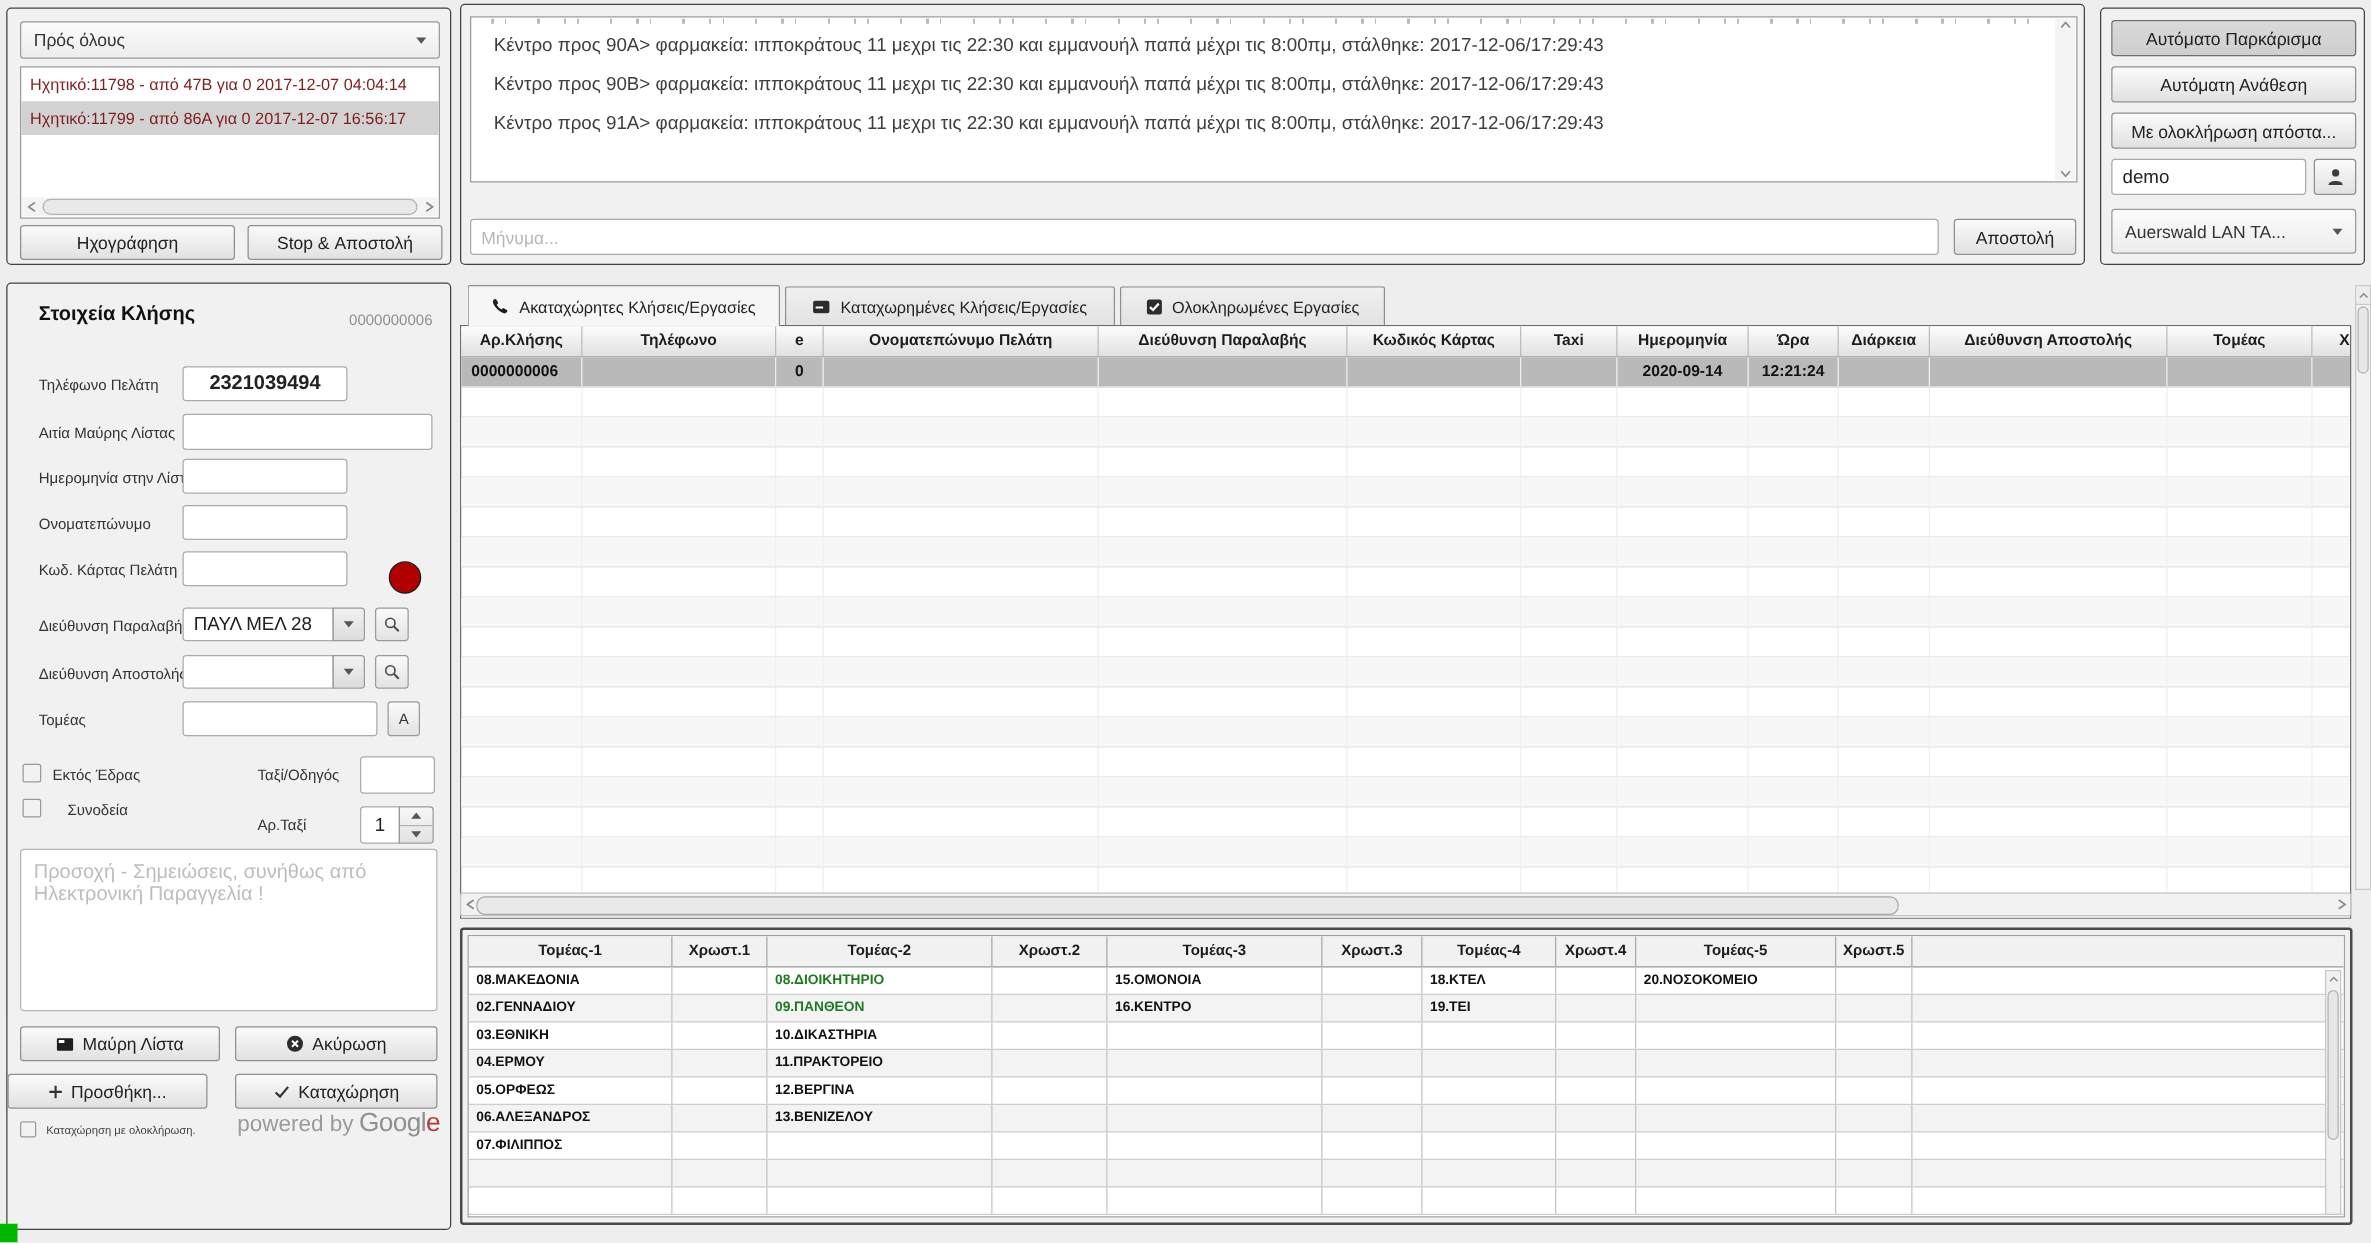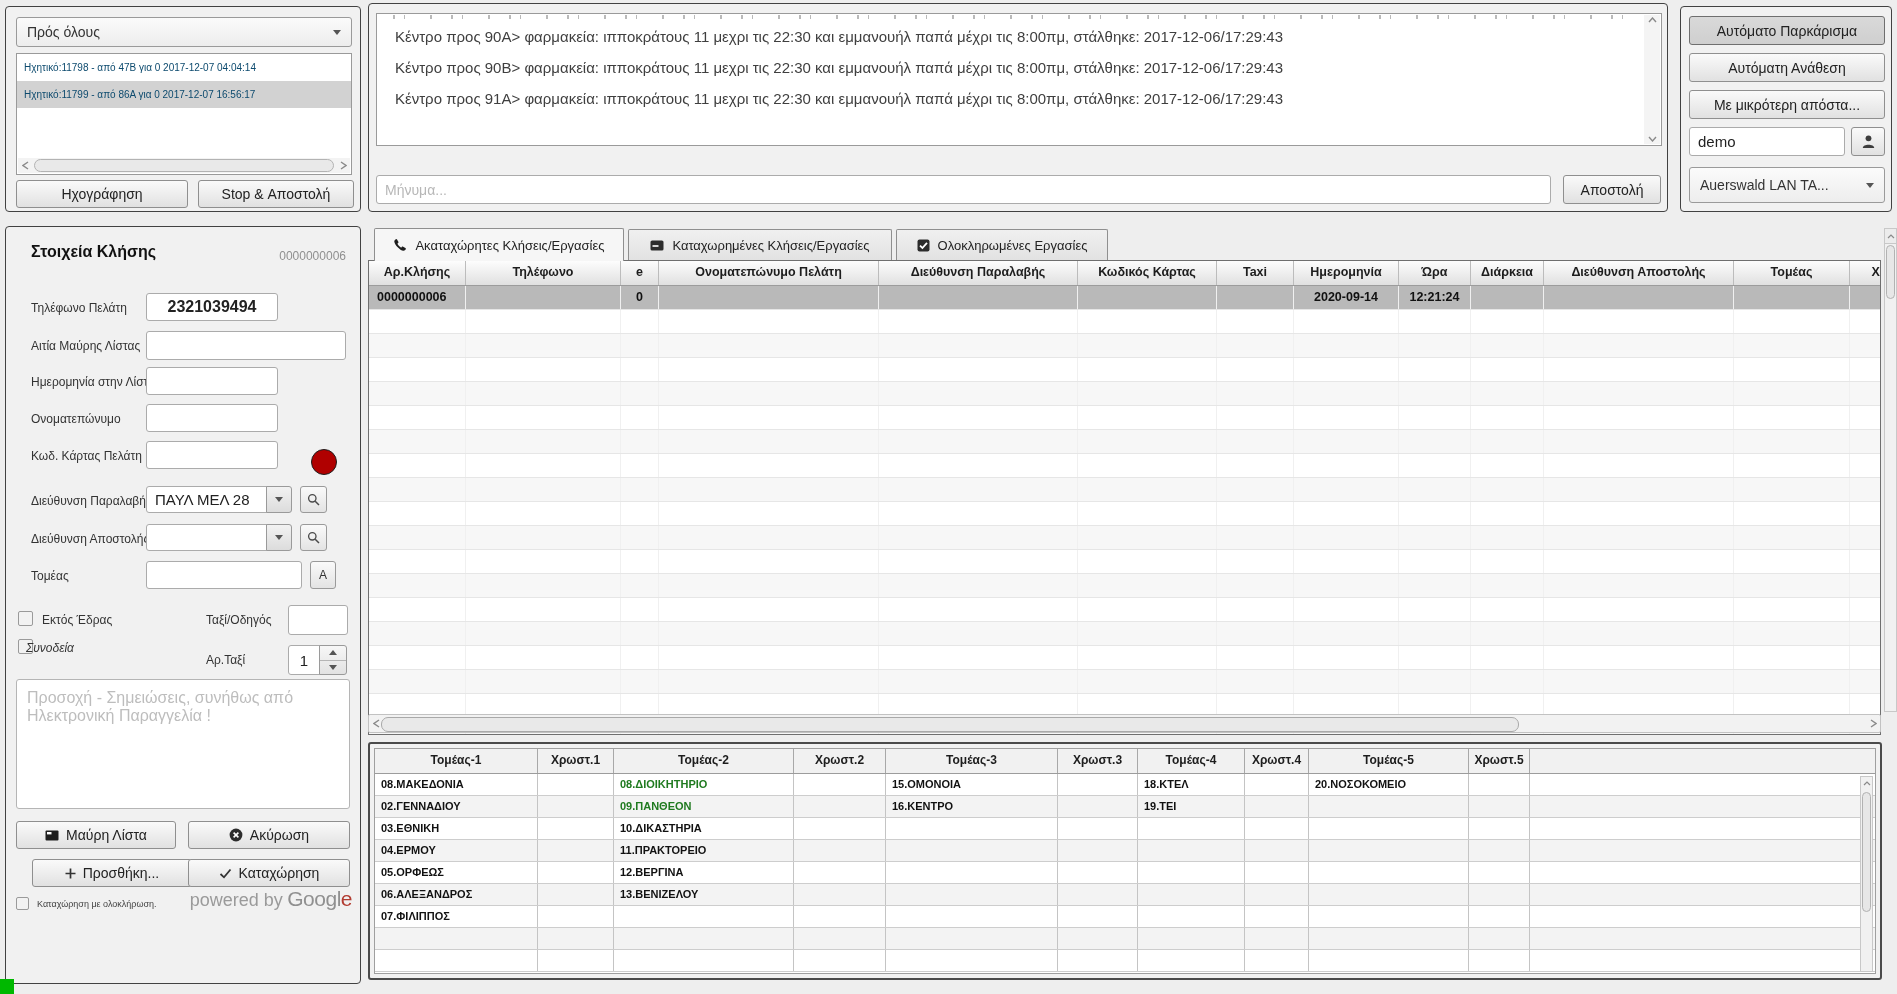--- a/index.html
+++ b/index.html
@@ -11,21 +11,21 @@
   .inp{position:absolute;background:#fff;border:1px solid #ababab;border-radius:3px;box-sizing:border-box;font-family:"Liberation Sans",sans-serif;font-size:13px;color:#222;padding:0 8px;outline:none;}
   .inp::placeholder{color:#b7b7b7;}
   .dd{position:absolute;background:linear-gradient(#fbfbfb,#ededed);border:1px solid #9a9a9a;border-radius:3px;box-sizing:border-box;display:flex;align-items:center;font-size:14px;color:#333;padding:0 10px;justify-content:space-between;}
   .lbl{position:absolute;font-size:12px;color:#333;white-space:nowrap;}
   .cb{position:absolute;width:15px;height:15px;background:#f2f2f2;border:1px solid #9a9a9a;border-radius:2px;box-sizing:border-box;}
   .tri-d{width:0;height:0;border-left:4px solid transparent;border-right:4px solid transparent;border-top:5px solid #555;}
   .tri-u{width:0;height:0;border-left:4px solid transparent;border-right:4px solid transparent;border-bottom:5px solid #555;}
 
   
   #recordings-list{position:absolute;left:10px;top:46px;width:336px;height:122px;background:#fff;border:1px solid #9a9a9a;box-sizing:border-box;overflow:hidden;}
-  .list-item{height:27px;line-height:27px;font-size:10px;color:#0c4a6e;padding-left:7px;white-space:nowrap;}
+  .list-item{height:27px;line-height:27px;font-size:13px;color:#7f1d1d;padding-left:7px;white-space:nowrap;}
   .list-item.selected{background:#d2d2d2;}
   .hscroll{position:absolute;left:1px;right:1px;bottom:1px;height:15px;background:#f3f3f3;display:flex;align-items:center;}
   .hthumb{height:11px;background:#e9e9e9;border:1px solid #b3b3b3;border-radius:7px;}
   .sb-ar{width:14px;display:flex;align-items:center;justify-content:center;flex:0 0 auto;}
 
   
   #msg-log{position:absolute;left:7px;top:9px;width:1286px;height:133px;background:#fff;border:1px solid #9a9a9a;box-sizing:border-box;overflow:hidden;}
   .msg-line{font-size:15px;color:#3f3f3f;padding-left:18px;margin-top:14px;white-space:nowrap;}
   #msg-clip{position:absolute;left:16px;right:30px;top:1px;height:4px;opacity:.6;background:repeating-linear-gradient(90deg,#8b8b8b 0 2px,transparent 2px 11px,#8b8b8b 11px 12px,transparent 12px 37px,#8b8b8b 37px 39px,transparent 39px 58px);}
   #msg-vscroll{position:absolute;right:1px;top:1px;bottom:1px;width:16px;background:#f4f4f4;display:flex;flex-direction:column;justify-content:space-between;align-items:center;padding:2px 0;box-sizing:border-box;}
@@ -126,21 +126,21 @@
   </div>
 
   <div class="panel" style="left:1680px;top:6px;width:212px;height:206px;">
     <div class="btn pressed" style="left:8px;top:9px;width:196px;height:29px;">
       <span>Αυτόματο Παρκάρισμα</span>
     </div>
     <div class="btn" style="left:8px;top:46px;width:196px;height:29px;text-align:center;">
       <span>Αυτόματη Ανάθεση</span>
     </div>
     <div class="btn" style="left:8px;top:83px;width:196px;height:29px;">
-      <span>Με μικρότερη απόστα...</span>
+      <span>Με ολοκλήρωση απόστα...</span>
     </div>
     <input class="inp" style="left: 8px; top: 120px; width: 156px; height: 29px; font-size: 15px;" value="demo">
     <div class="btn" style="left:170px;top:120px;width:34px;height:29px;">
       <svg width="15" height="15" viewBox="0 0 15 15">
           <circle cx="7.5" cy="4.3" r="2.9" fill="#3d3d3d"></circle>
           <path d="M1.8 14 C1.8 9.6 13.2 9.6 13.2 14 Z" fill="#3d3d3d"></path>
         </svg>
     </div>
     <div class="dd" style="left:8px;top:160px;width:196px;height:36px;">
       <span>Auerswald LAN TA...</span>
@@ -197,21 +197,21 @@
     <div class="sq-btn" style="left:304px;top:334px;width:26px;height:28px;">
       <span>A</span>
     </div>
 
     <div class="cb" style="left:12px;top:384px;"></div>
     <div class="lbl" style="left:36px;top:386px;">Εκτός Έδρας</div>
     <div class="lbl" style="left:200px;top:386px;">Ταξί/Οδηγός</div>
     <input class="inp" style="left: 282px; top: 378px; width: 60px; height: 30px;">
 
     <div class="cb" style="left:12px;top:412px;"></div>
-    <div class="lbl" style="left:20px;top:414px;font-style:italic;">Συνοδεία</div>
+    <div class="lbl" style="left:48px;top:414px;">Συνοδεία</div>
     <div class="lbl" style="left:200px;top:426px;">Αρ.Ταξί</div>
     <input class="inp" style="left: 282px; top: 418px; width: 32px; height: 30px; text-align: center; font-size: 15px; border-radius: 3px 0px 0px 3px;" value="1">
     <div style="position:absolute;left:313px;top:418px;width:28px;height:30px;border:1px solid #9a9a9a;border-radius:0 3px 3px 0;box-sizing:border-box;background:linear-gradient(#f7f7f7,#e2e2e2);display:flex;flex-direction:column;">
       <div style="flex:1;display:flex;align-items:center;justify-content:center;border-bottom:1px solid #b5b5b5;">
           <span class="tri-u"></span>
         </div>
       <div style="flex:1;display:flex;align-items:center;justify-content:center;">
           <span class="tri-d"></span>
         </div>
     </div>
@@ -225,21 +225,21 @@
         </svg>
       <span>Μαύρη Λίστα</span>
     </div>
     <div class="btn" style="left:182px;top:594px;width:162px;height:28px;">
       <svg width="14" height="14" viewBox="0 0 14 14">
           <circle cx="7" cy="7" r="6.4" fill="#2c2c2c"></circle>
           <path d="M4.6 4.6 L9.4 9.4 M9.4 4.6 L4.6 9.4" stroke="#fff" stroke-width="1.6"></path>
         </svg>
       <span>Ακύρωση</span>
     </div>
-    <div class="btn" style="left:26px;top:632px;width:160px;height:28px;">
+    <div class="btn" style="left:0;top:632px;width:160px;height:28px;">
       <svg width="11" height="11" viewBox="0 0 11 11">
           <path d="M5.5 0.5 V10.5 M0.5 5.5 H10.5" stroke="#333" stroke-width="1.7"></path>
         </svg>
       <span>Προσθήκη...</span>
     </div>
     <div class="btn" style="left:182px;top:632px;width:162px;height:28px;">
       <svg width="13" height="11" viewBox="0 0 13 11">
           <path d="M1.5 6 L5 9.3 L11.5 1.5" stroke="#333" stroke-width="1.8" fill="none"></path>
         </svg>
       <span>Καταχώρηση</span>

